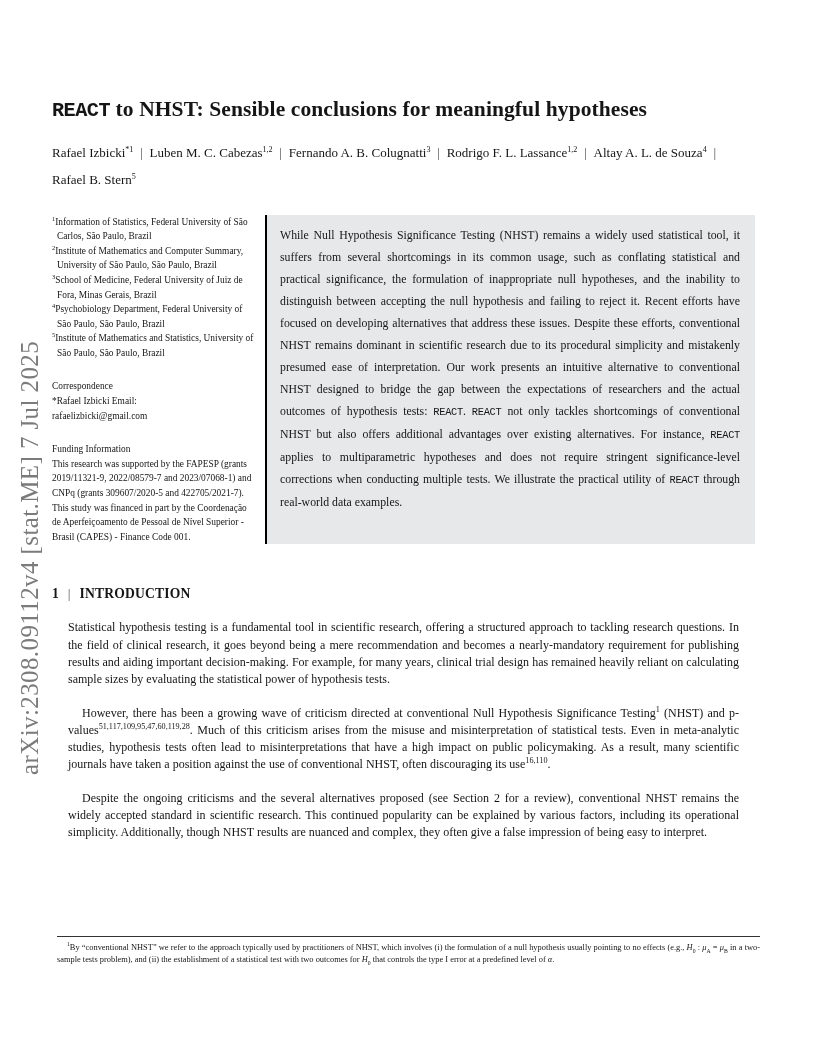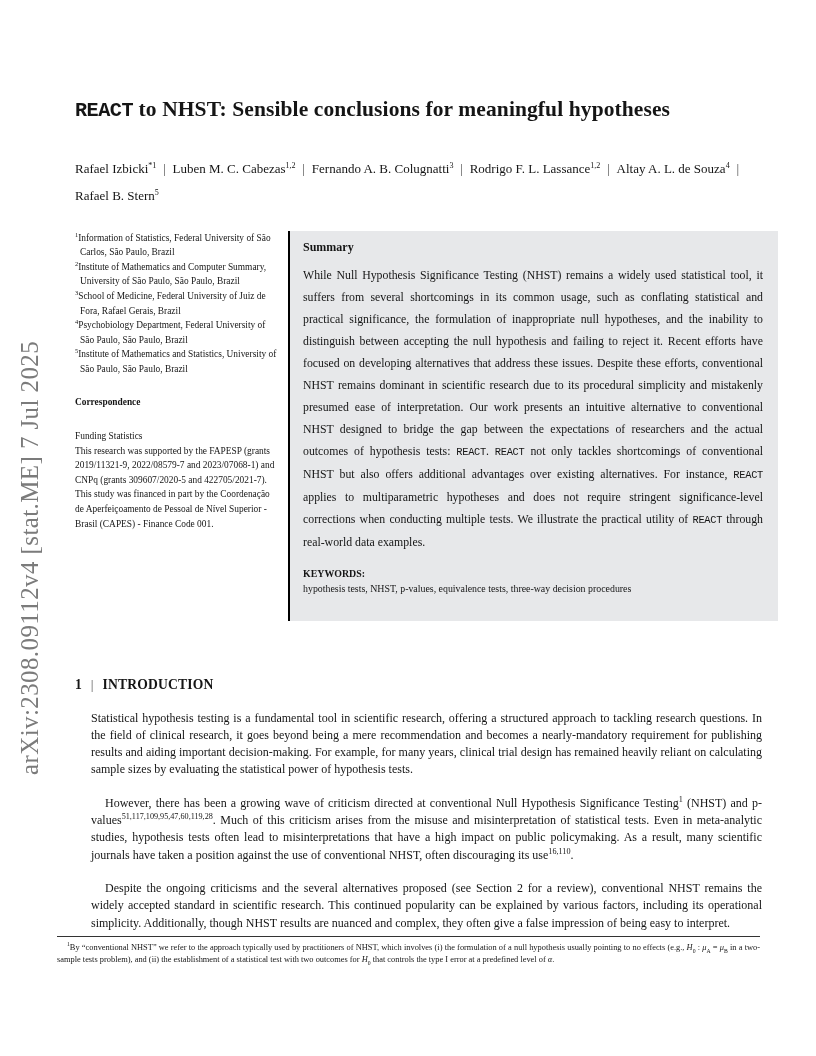--- a/index.html
+++ b/index.html
@@ -23,71 +23,71 @@
     white-space:nowrap;
     transform:translate(0,0) rotate(-90deg);
     transform-origin:0 0;
     font-size:25px;letter-spacing:.4px;
     color:var(--watermark-color);
   }
   .watermark-inner{
     position:absolute;left:-248px;top:-15px;white-space:nowrap;
   }
 
-  .content{position:absolute;left:75px;top:0;width:703px;}
+  .content{position:absolute;left:52px;top:0;width:703px;}
 
   .title{
     margin-top:96px;
     font-size:21.5px;line-height:1.3;font-weight:bold;
     letter-spacing:.1px;
   }
   .title .tt{
     font-family:"Liberation Mono","DejaVu Sans Mono",monospace;
     font-weight:bold;font-size:.94em;letter-spacing:-.5px;
   }
 
   .authors{
-    margin-top:32px;font-size:13px;line-height:2.05;font-weight:normal;
+    margin-top:16px;font-size:13px;line-height:2.05;font-weight:normal;
   }
   .authors sup{font-size:.62em;line-height:0;}
   .sep-bar{
     display:inline-block;margin:0 7px;font-size:.85em;
     color:#2a2a2a;transform:scaleY(1.05);font-weight:normal;
   }
 
   .columns{display:flex;margin-top:21px;align-items:stretch;}
   .left-col{
     width:213px;flex:0 0 213px;padding-right:8px;
     font-size:9.4px;line-height:14.6px;
   }
   .affiliation{padding-left:5px;text-indent:-5px;}
   .affiliation sup,.left-col sup,.footnote sup,.bodytext sup{font-size:.68em;line-height:0;}
   .sidebar-block{margin-top:19px;}
-  .sidebar-heading-bold{font-weight:bold;margin-top:16px;}
+  .sidebar-heading-bold{font-weight:normal;margin-top:16px;}
   .sidebar-heading{font-weight:normal;}
 
   .summary-box{
     flex:1;background:var(--summary-bg);
     border-left:2px solid #000;
     padding:9px 15px 26px 13px;
   }
   .summary-title{font-size:12px;font-weight:bold;margin-bottom:9px;}
   .summary-body{
     font-size:11.8px;line-height:22px;text-align:justify;
   }
   .summary-body .tt,.bodytext .tt{
     font-family:"Liberation Mono","DejaVu Sans Mono",monospace;
     font-size:.88em;letter-spacing:-.3px;
   }
   .keywords-block{margin-top:15px;}
   .keywords-heading{font-size:9.9px;font-weight:bold;margin-bottom:3px;}
   .keywords-line{font-size:9.9px;line-height:13px;}
 
   .section-heading{
-    margin-top:56px;font-size:13.6px;font-weight:bold;letter-spacing:.2px;
+    margin-top:42px;font-size:13.6px;font-weight:bold;letter-spacing:.2px;
   }
   .section-heading .sep-bar{margin:0 9px;font-weight:normal;font-size:.8em;}
 
   .bodytext{
     margin-top:17px;font-size:12px;line-height:17.3px;text-align:justify;
   }
   .bodytext p{margin:16px;}
   .bodytext p + p{text-indent:14px;}
 
   .footnote{
@@ -118,44 +118,45 @@
 
     <div class="columns">
 
       <div class="left-col">
         <div>
 
             <div class="affiliation"><sup>1</sup><span>Information of Statistics, Federal University of São Carlos, São Paulo, Brazil</span></div>
 
             <div class="affiliation"><sup>2</sup><span>Institute of Mathematics and Computer Summary, University of São Paulo, São Paulo, Brazil</span></div>
 
-            <div class="affiliation"><sup>3</sup><span>School of Medicine, Federal University of Juiz de Fora, Rafael Gerais, Brazil</span></div>
+            <div class="affiliation"><sup>3</sup><span>School of Medicine, Federal University of Juiz de Fora, Minas Gerais, Brazil</span></div>
 
             <div class="affiliation"><sup>4</sup><span>Psychobiology Department, Federal University of São Paulo, São Paulo, Brazil</span></div>
 
             <div class="affiliation"><sup>5</sup><span>Institute of Mathematics and Statistics, University of São Paulo, São Paulo, Brazil</span></div>
           </div>
 
         <div class="sidebar-block">
           <div class="sidebar-heading-bold">Correspondence</div>
+          <div>
+
+              <div>*Rafael Izbicki Email:</div>
+
+              <div>rafaelizbicki@gmail.com</div>
+            </div>
         </div>
 
         <div class="sidebar-block">
-          <div class="sidebar-heading">Funding Statistics</div>
+          <div class="sidebar-heading">Funding Information</div>
           <div>This research was supported by the FAPESP (grants 2019/11321-9, 2022/08579-7 and 2023/07068-1) and CNPq (grants 309607/2020-5 and 422705/2021-7). This study was financed in part by the Coordenação de Aperfeiçoamento de Pessoal de Nível Superior - Brasil (CAPES) - Finance Code 001.</div>
         </div>
       </div>
 
       <div class="summary-box">
-        <div class="summary-title">Summary</div>
         <div class="summary-body">While Null Hypothesis Significance Testing (NHST) remains a widely used statistical tool, it suffers from several shortcomings in its common usage, such as conflating statistical and practical significance, the formulation of inappropriate null hypotheses, and the inability to distinguish between accepting the null hypothesis and failing to reject it. Recent efforts have focused on developing alternatives that address these issues. Despite these efforts, conventional NHST remains dominant in scientific research due to its procedural simplicity and mistakenly presumed ease of interpretation. Our work presents an intuitive alternative to conventional NHST designed to bridge the gap between the expectations of researchers and the actual outcomes of hypothesis tests: <span class="tt">REACT</span>. <span class="tt">REACT</span> not only tackles shortcomings of conventional NHST but also offers additional advantages over existing alternatives. For instance, <span class="tt">REACT</span> applies to multiparametric hypotheses and does not require stringent significance-level corrections when conducting multiple tests. We illustrate the practical utility of <span class="tt">REACT</span> through real-world data examples.</div>
-        <div class="keywords-block">
-          <div class="keywords-heading">KEYWORDS:</div>
-          <div class="keywords-line">hypothesis tests, NHST, p-values, equivalence tests, three-way decision procedures</div>
-        </div>
       </div>
 
     </div>
 
     <h2 class="section-heading"><span>1</span><span class="sep-bar">|</span><span>INTRODUCTION</span></h2>
 
     <div class="bodytext">
       <p>Statistical hypothesis testing is a fundamental tool in scientific research, offering a structured approach to tackling research questions. In the field of clinical research, it goes beyond being a mere recommendation and becomes a nearly-mandatory requirement for publishing results and aiding important decision-making. For example, for many years, clinical trial design has remained heavily reliant on calculating sample sizes by evaluating the statistical power of hypothesis tests.</p>
       <p>However, there has been a growing wave of criticism directed at conventional Null Hypothesis Significance Testing<sup>1</sup> (NHST) and p-values<sup>51,117,109,95,47,60,119,28</sup>. Much of this criticism arises from the misuse and misinterpretation of statistical tests. Even in meta-analytic studies, hypothesis tests often lead to misinterpretations that have a high impact on public policymaking. As a result, many scientific journals have taken a position against the use of conventional NHST, often discouraging its use<sup>16,110</sup>.</p>
       <p>Despite the ongoing criticisms and the several alternatives proposed (see Section 2 for a review), conventional NHST remains the widely accepted standard in scientific research. This continued popularity can be explained by various factors, including its operational simplicity. Additionally, though NHST results are nuanced and complex, they often give a false impression of being easy to interpret.</p>

